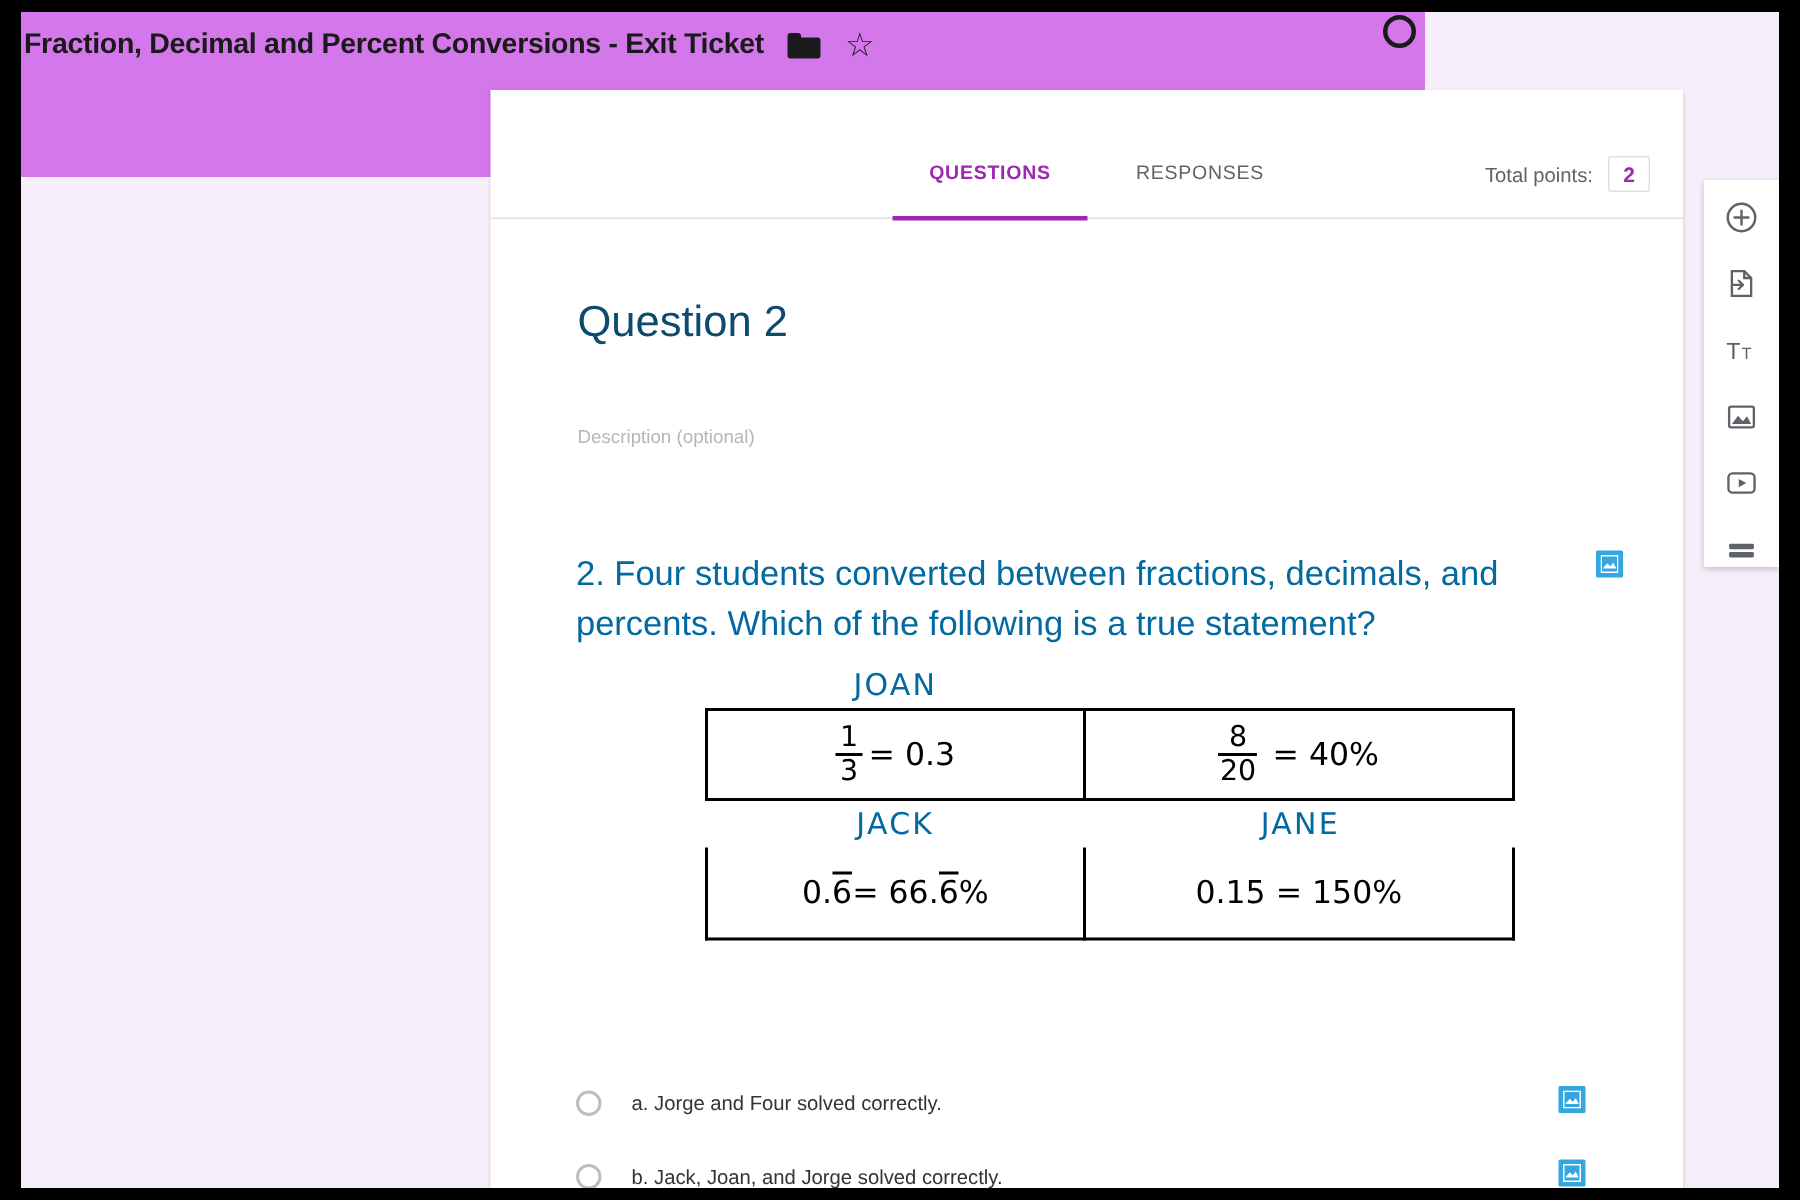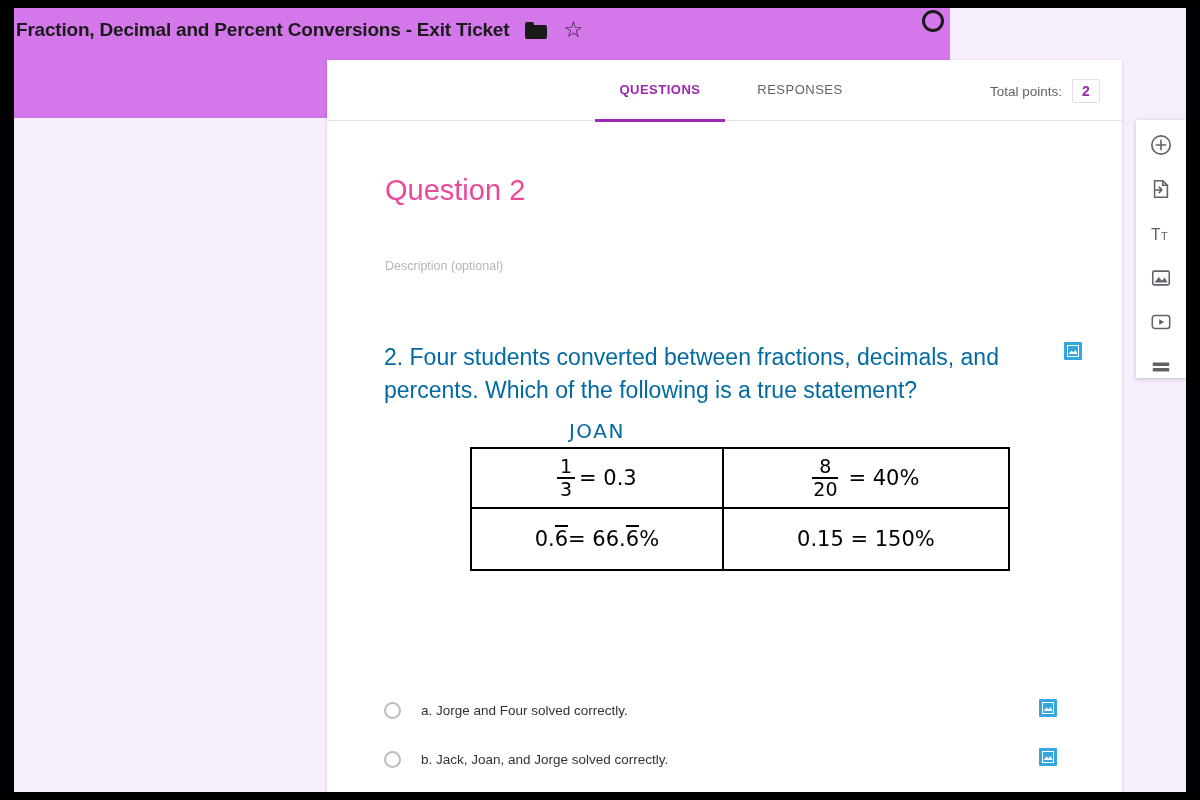--- a/index.html
+++ b/index.html
@@ -91,20 +91,21 @@
     background: #ffffff;
     box-shadow: 0 1px 3px rgba(0,0,0,0.18);
     overflow: hidden;
   }
   .form-tabs {
     position: relative;
     height: 60px;
     border-bottom: 1px solid #e0e0e0;
     display: flex;
     align-items: center;
+    margin-top: 25px;
   }
   .tab {
     position: absolute;
     top: 0;
     height: 59px;
     display: flex;
     align-items: center;
     justify-content: center;
     font-size: 13px;
     letter-spacing: 0.5px;
@@ -150,21 +151,21 @@
   
   .q-body {
     position: relative;
     padding: 0;
   }
   .q-heading {
     position: absolute;
     left: 58px;
     top: 53px;
     font-size: 29px;
-    color: #ec4899;
+    color: #0c4a6e;
     font-weight: normal;
   }
   .q-desc {
     position: absolute;
     left: 58px;
     top: 138px;
     font-size: 12.5px;
     color: #b6b6b6;
   }
   .q-text {
@@ -361,20 +362,24 @@
           </div>
           <div class="box right">
             <span class="frac">
               <span class="num">8</span>
               <span class="bar" style="width:26px"></span>
               <span class="den">20</span>
             </span>
             <span style="margin-left:6px">= 40%</span>
           </div>
         </div>
+        <div class="names-row">
+          <div class="name-cell wide">JACK</div>
+          <div class="name-cell wide2">JANE</div>
+        </div>
         <div class="cells-row row2">
           <div class="box left">
             <span>0.</span>
               <span class="ovl">6</span>
               <span> = 66.</span>
               <span class="ovl">6</span>
               <span>%</span>
           </div>
           <div class="box right">0.15 = 150%</div>
         </div>

